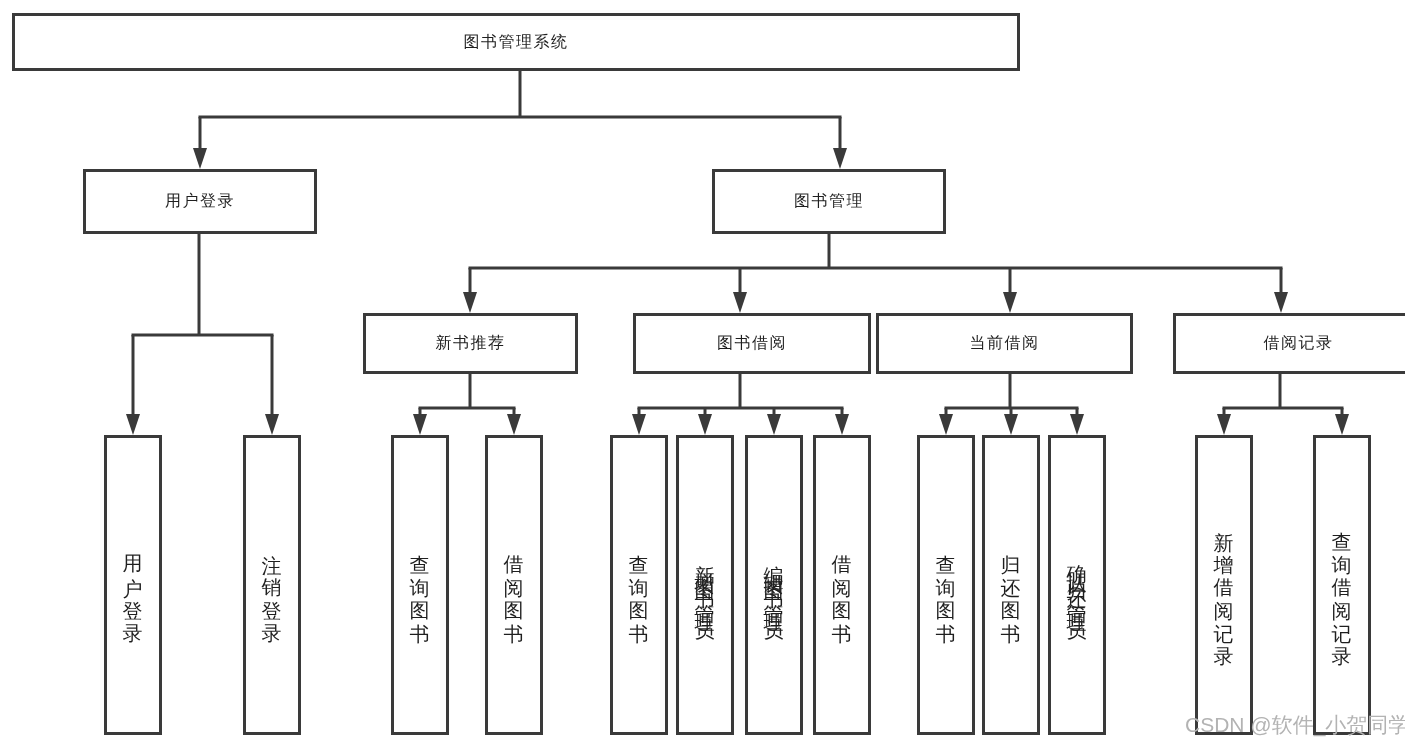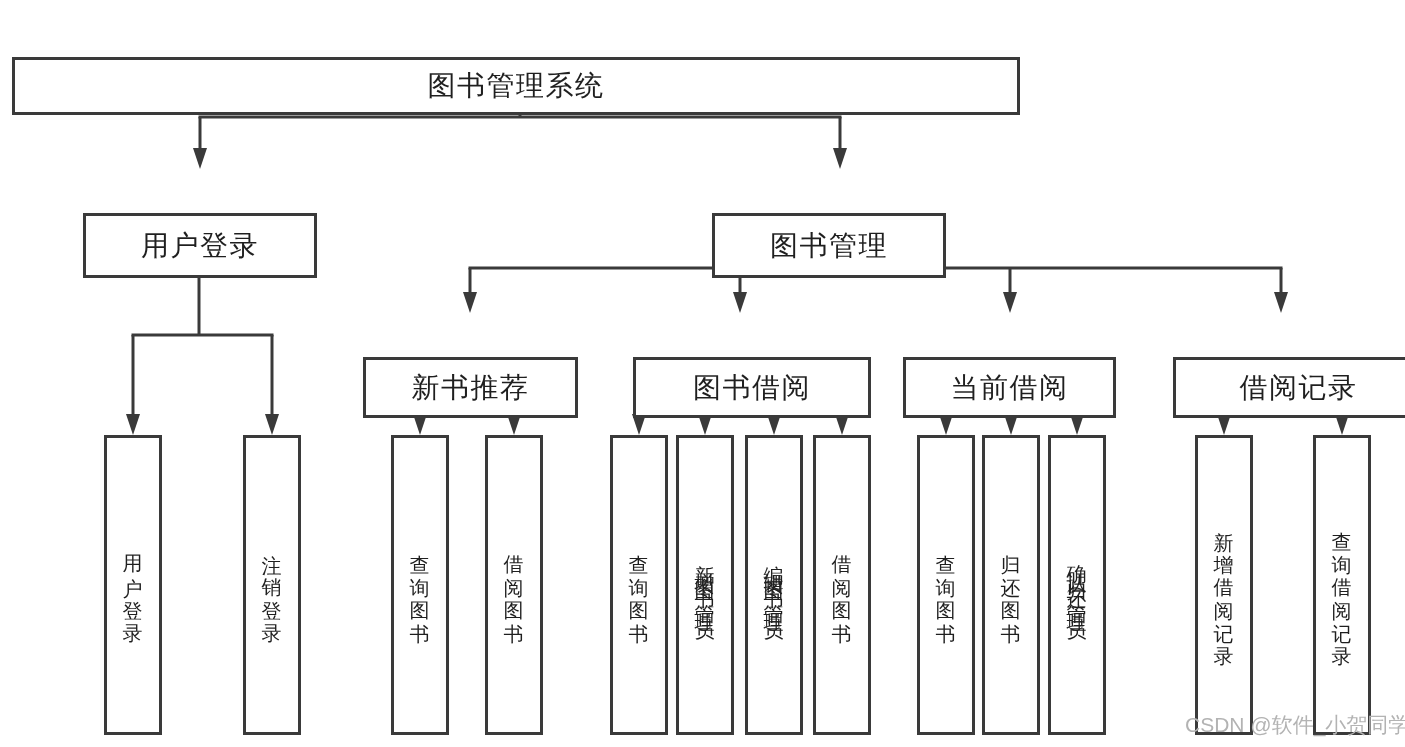--- a/index.html
+++ b/index.html
@@ -22,24 +22,23 @@
   }
   .connectors .ln{stroke:var(--line);stroke-width:3;fill:none;}
   .connectors .ar{fill:var(--line);stroke:none;}
   .hbox{
     position:absolute;
     box-sizing:border-box;
     border:3px solid var(--line);
     background:var(--bg);
     display:flex;align-items:center;justify-content:center;
     color:var(--text);
-    font-size:28px;
+    font-size:16px;
     letter-spacing:1.5px;
     white-space:nowrap;
-    margin-top:44px;
   }
   .vbox{
     position:absolute;
     box-sizing:border-box;
     width:58px;height:300px;
     border:3px solid var(--line);
     background:var(--bg);
     display:flex;align-items:center;justify-content:center;
   }
   .vtext{
@@ -134,21 +133,21 @@
     </g>
   </svg>
 
   <div class="hbox" style="left:12px;top:13px;width:1008px;height:58px">图书管理系统</div>
 
   <div class="hbox" style="left:83px;top:169px;width:234px;height:65px">用户登录</div>
   <div class="hbox" style="left:712px;top:169px;width:234px;height:65px">图书管理</div>
 
   <div class="hbox" style="left:363px;top:313px;width:215px;height:61px">新书推荐</div>
   <div class="hbox" style="left:633px;top:313px;width:238px;height:61px">图书借阅</div>
-  <div class="hbox" style="left:903px;top:313px;width:213px;height:61px">当前借阅</div>
+  <div class="hbox" style="left:876px;top:313px;width:257px;height:61px">当前借阅</div>
   <div class="hbox" style="left:1173px;top:313px;width:251px;height:61px">借阅记录</div>
 
   <div class="vbox" style="left:104px;top:435px">
     <span class="vtext loose">用户登录</span>
   </div>
   <div class="vbox" style="left:243px;top:435px">
     <span class="vtext loose">注销登录</span>
   </div>
 
   <div class="vbox" style="left:391px;top:435px">

